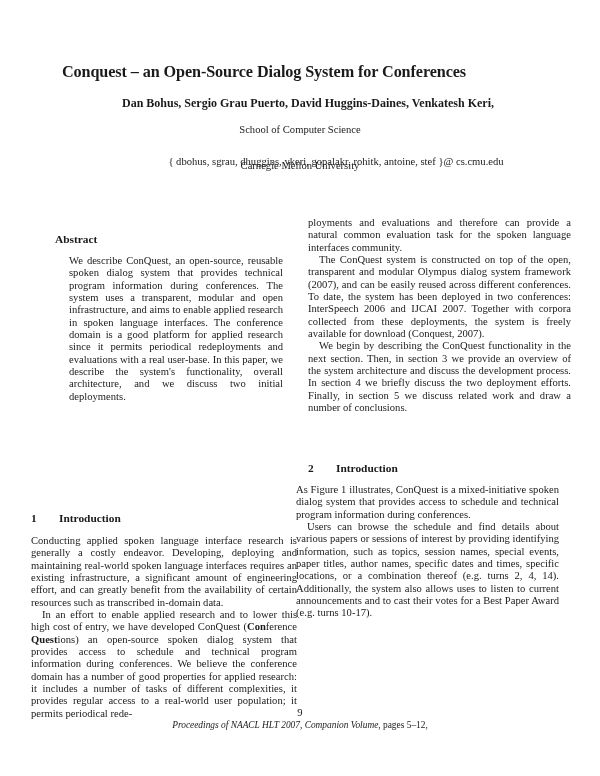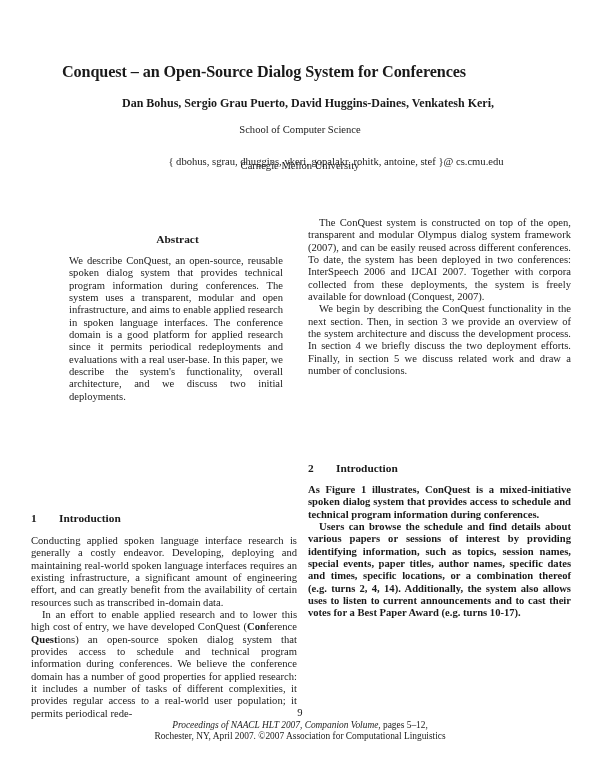--- a/index.html
+++ b/index.html
@@ -5,29 +5,29 @@
   html, body { margin:0; padding:0; background:#ffffff; }
   body { width:600px; height:776px; position:relative; overflow:hidden;
          font-family:"Liberation Serif", "DejaVu Serif", serif; color:#1a1a1a; }
   .abs { position:absolute; }
   .title { left:0; width:528px; top:63px; text-align:center; font-weight:bold; font-size:16.2px; letter-spacing:-0.1px; }
   .authors { left:8px; width:600px; top:96px; text-align:center; font-weight:bold; font-size:12px; line-height:15px; }
   .affil { left:0; width:600px; text-align:center; font-size:10.6px; }
   .col { font-size:10.6px; line-height:12.35px; text-align:justify; }
   .col p { margin:0; text-indent:11px; }
   .col p.noindent { text-indent:0; }
-  .abstract-head { left:55px; width:245px; top:233px; text-align:center; font-weight:bold; font-size:11.4px; }
+  .abstract-head { left:55px; width:245px; top:233px; text-align:left; font-weight:bold; font-size:11.4px; }
   .abstract { left:69px; width:214px; top:255px; }
   .sec-head { font-weight:bold; font-size:11.4px; }
   .sec-head .num { display:inline-block; width:28px; }
   .intro-head { left:31px; top:512px; }
   .intro { left:31px; width:266px; top:535px; }
   .right1 { left:308px; width:263px; top:217px; }
   .func-head { left:308px; top:462px; }
-  .func { left:308px; width:263px; top:484px;font-weight:bold; }
+  .func { left:296px; width:263px; top:484px; }
   .footer { left:0; width:600px; text-align:center; font-size:9.4px; line-height:11px; }
   .pagenum { top:707px; font-size:10.6px; }
   .cite { top:720px; }
   .cite i { font-style:italic; }
 </style>
 </head>
 <body>
 
 <div class="abs title">Conquest – an Open-Source Dialog System for Conferences</div>
 
@@ -46,29 +46,29 @@
 
 <div class="abs sec-head intro-head">
   <span class="num">1</span><span>Introduction</span>
 </div>
 <div class="abs col intro">
   <p class="noindent">Conducting applied spoken language interface research is generally a costly endeavor. Developing, deploying and maintaining real-world spoken language interfaces requires an existing infrastructure, a significant amount of engineering effort, and can greatly benefit from the availability of certain resources such as transcribed in-domain data.</p>
   <p><span>In an effort to enable applied research and to lower this high cost of entry, we have developed ConQuest (</span><b>Con</b><span>ference </span><b>Quest</b><span>ions) an open-source spoken dialog system that provides access to schedule and technical program information during conferences. We believe the conference domain has a number of good properties for applied research: it includes a number of tasks of different complexities, it provides regular access to a real-world user population; it permits periodical rede-</span></p>
 </div>
 
 <div class="abs col right1">
+  <p class="noindent">ployments and evaluations and therefore can provide a natural common evaluation task for the spoken language interfaces community.</p>
   <p>The ConQuest system is constructed on top of the open, transparent and modular Olympus dialog system framework (2007), and can be easily reused across different conferences. To date, the system has been deployed in two conferences: InterSpeech 2006 and IJCAI 2007. Together with corpora collected from these deployments, the system is freely available for download (Conquest, 2007).</p>
   <p>We begin by describing the ConQuest functionality in the next section. Then, in section 3 we provide an overview of the system architecture and discuss the development process. In section 4 we briefly discuss the two deployment efforts. Finally, in section 5 we discuss related work and draw a number of conclusions.</p>
 </div>
 
 <div class="abs sec-head func-head">
   <span class="num">2</span><span>Introduction</span>
 </div>
 <div class="abs col func">
   <p class="noindent">As Figure 1 illustrates, ConQuest is a mixed-initiative spoken dialog system that provides access to schedule and technical program information during conferences.</p>
   <p>Users can browse the schedule and find details about various papers or sessions of interest by providing identifying information, such as topics, session names, special events, paper titles, author names, specific dates and times, specific locations, or a combination thereof (e.g. turns 2, 4, 14). Additionally, the system also allows uses to listen to current announcements and to cast their votes for a Best Paper Award (e.g. turns 10-17).</p>
 </div>
 
 <div class="abs footer pagenum">9</div>
 <div class="abs footer cite">
   <div><i>Proceedings of NAACL HLT 2007, Companion Volume</i><span>, pages 5–12,</span></div>
-  <div>Rochester, NY, April 2007. ©2007 Association for Computational Linguistics</div>
 </div>
 
 </body></html>

